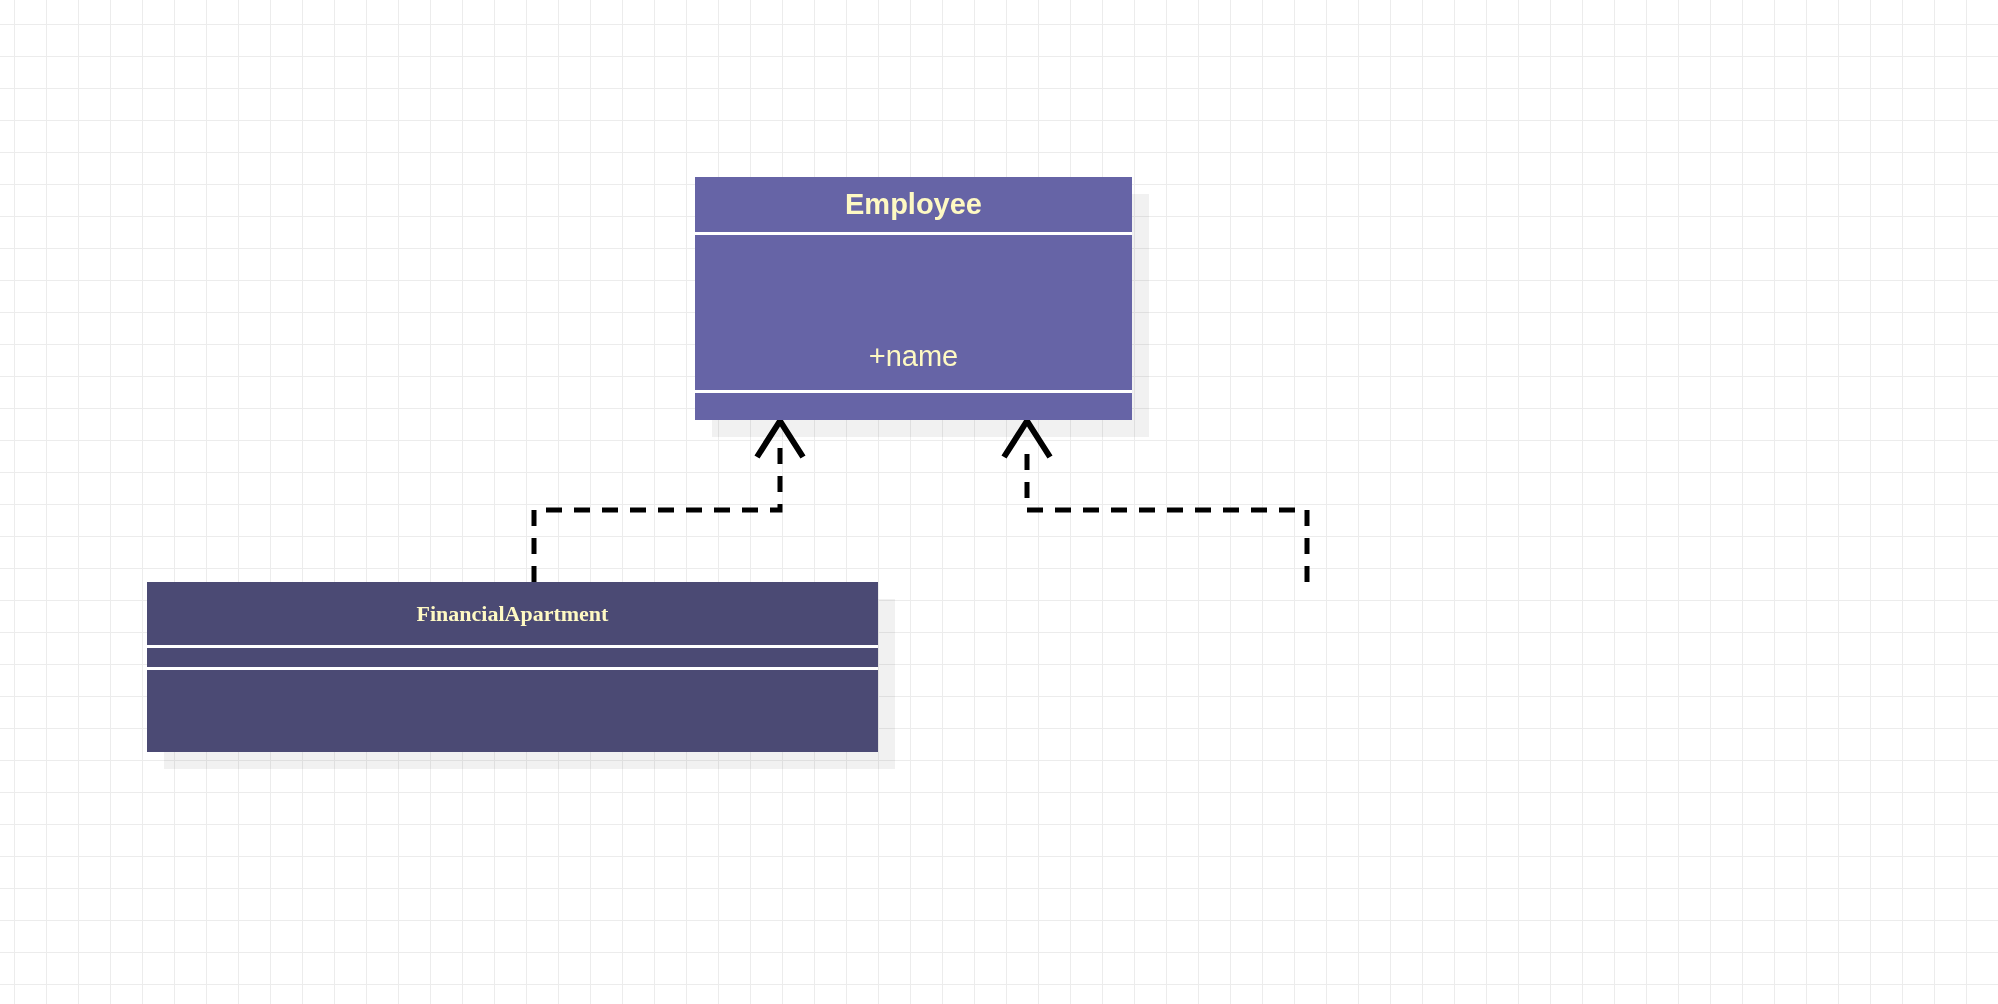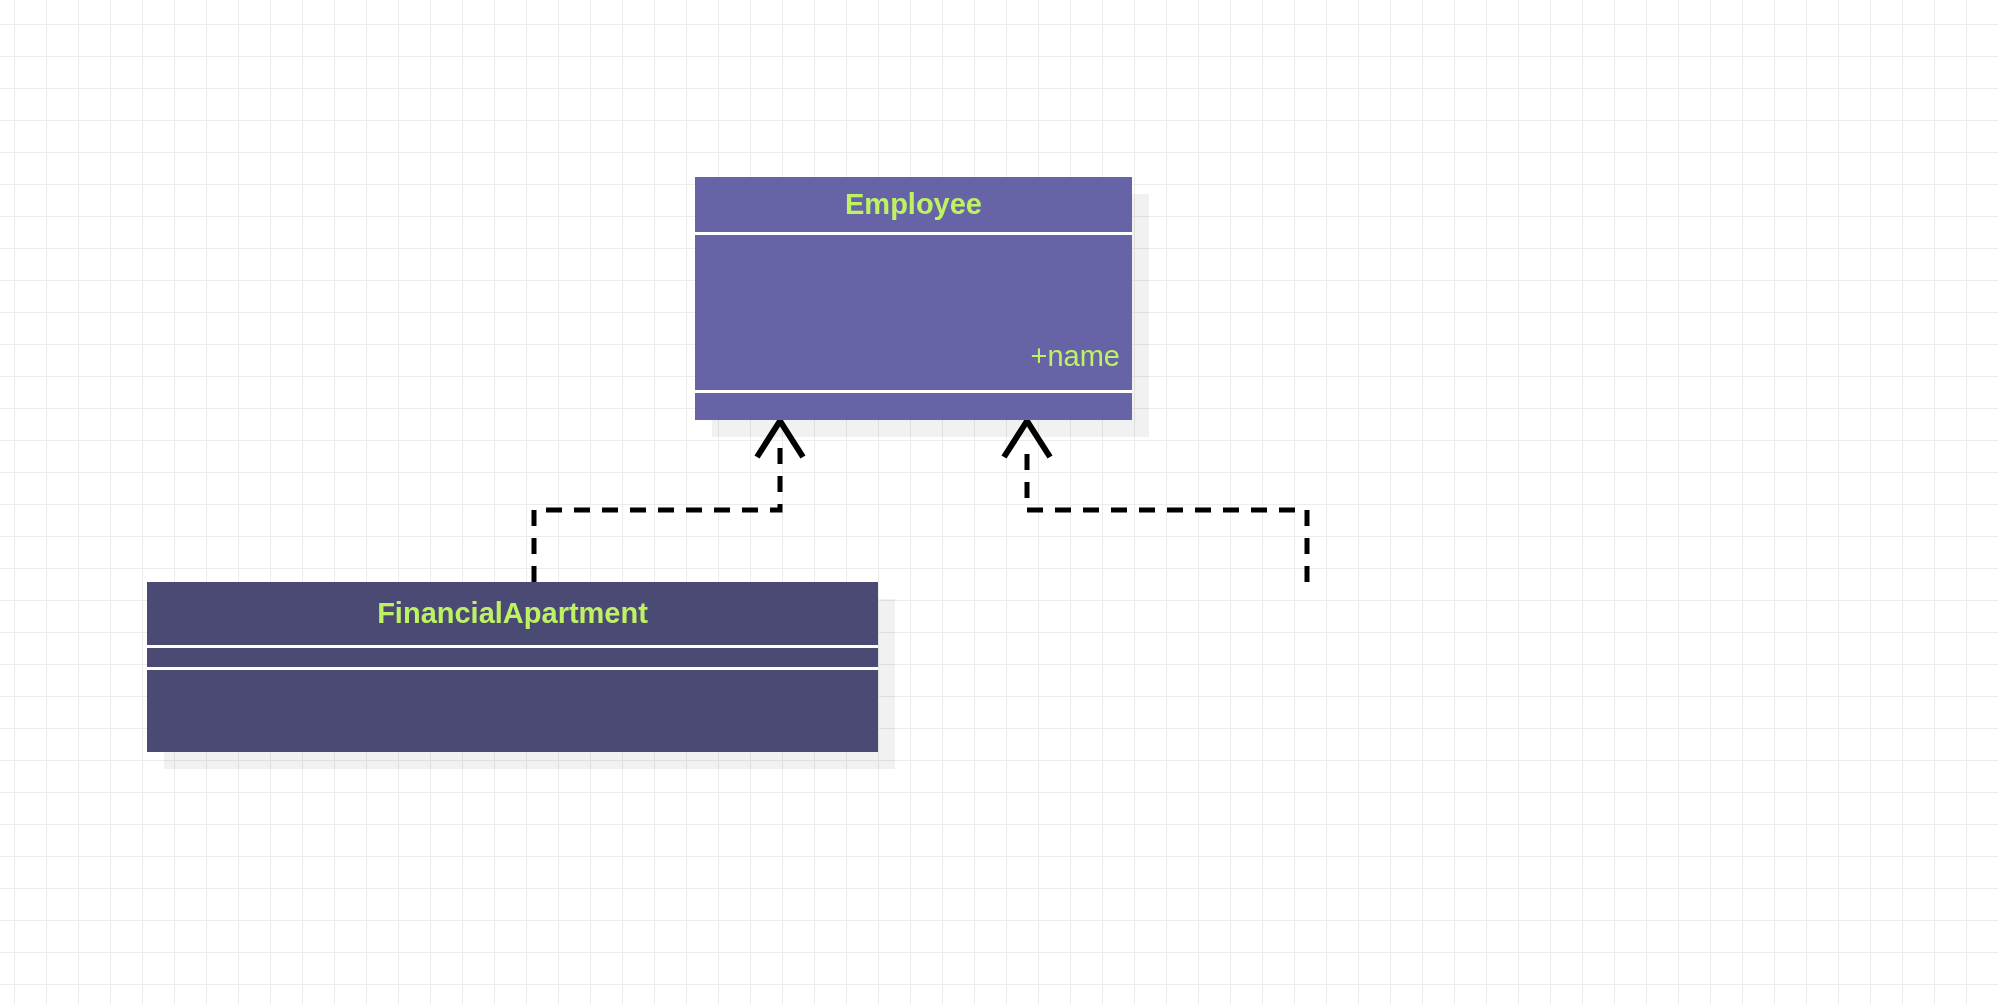--- a/index.html
+++ b/index.html
@@ -35,38 +35,38 @@
     top: 0;
     width: 1998px;
     height: 1004px;
     pointer-events: none;
   }
 
   
   .uml-class {
     position: absolute;
     box-sizing: border-box;
-    color: #bef264;
+    color: #fef9c3;
     box-shadow: 17px 17px 0 0 rgba(0,0,0,0.055);
   }
 
   .uml-compartment {
     box-sizing: border-box;
     padding: 0;
   }
 
   .uml-title {
     font-weight: bold;
     text-align: center;
     white-space: nowrap;
     overflow: hidden;
   }
 
   .uml-members {
-    text-align: right;
+    text-align: center;
     white-space: pre;
     overflow: hidden;
   }
 
   .uml-member-line {
     white-space: nowrap;
   }
 
   .sep {
     background-color: #ffffff;
@@ -99,21 +99,22 @@
 
   
   .subclass {
     top: 582px;
     height: 170px;
     background-color: #4b4a74;
   }
   .subclass .uml-title {
     height: 63px;
     line-height: 63px;
-    font-size: 29px;
+    font-size: 22px;
+    font-family: Liberation Serif, serif;
   }
   .subclass .uml-attrs {
     height: 19px;
   }
   .subclass .uml-members {
     height: 79px;
     padding: 16px 12px 0 12px;
     font-size: 29px;
     line-height: 40px;
   }

